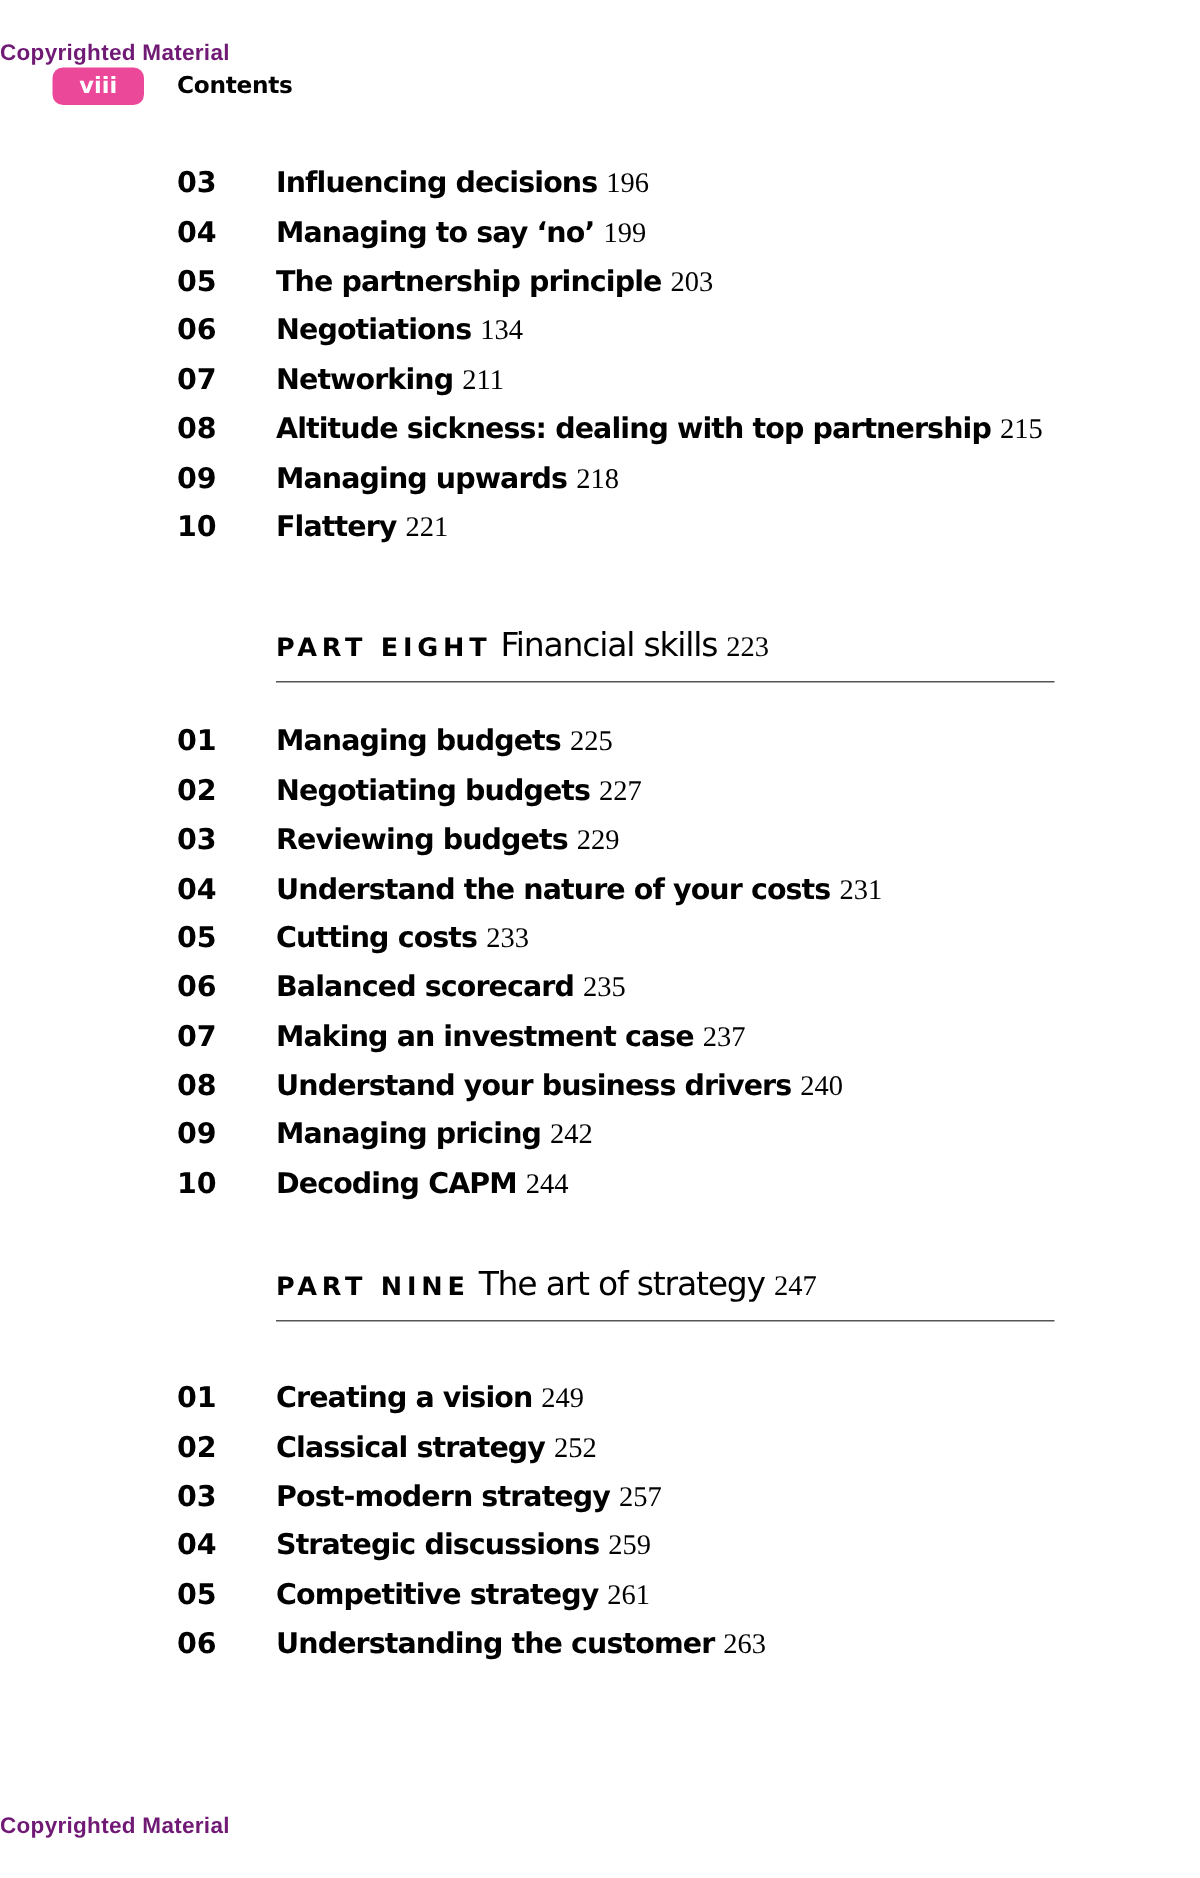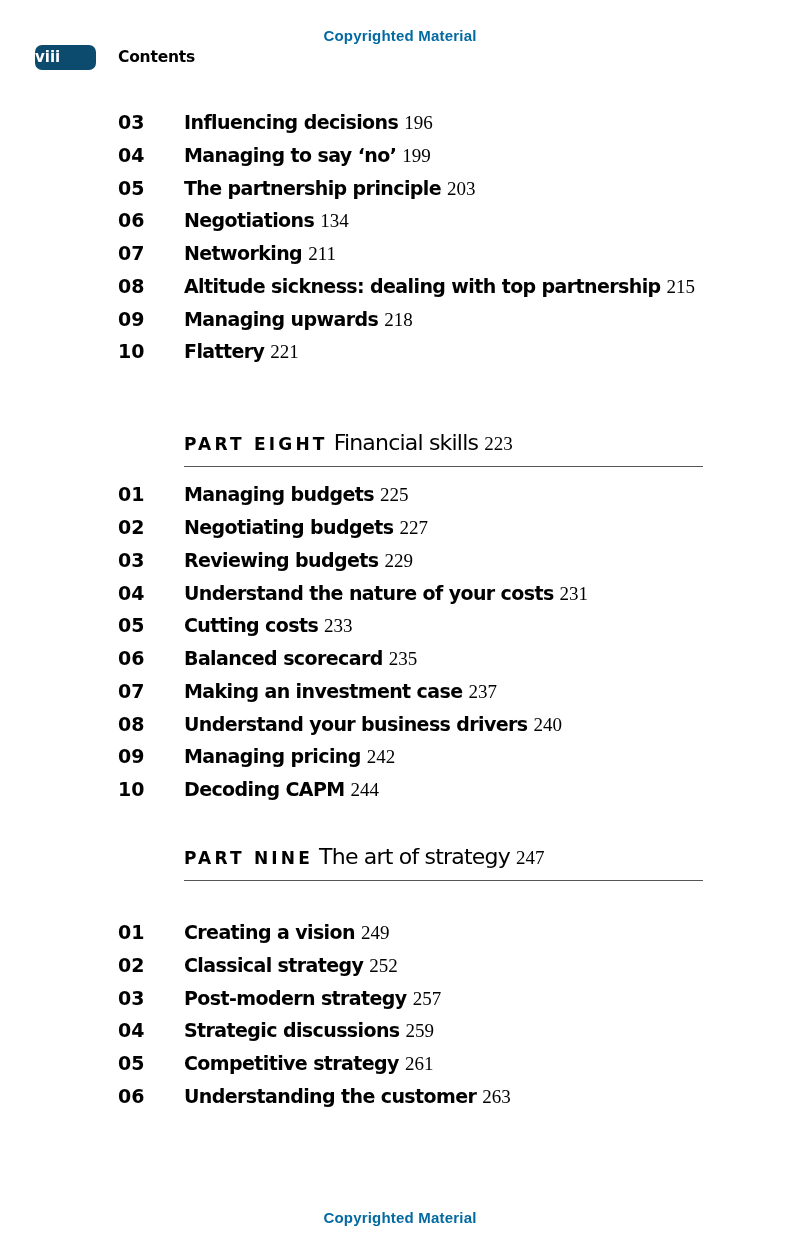--- a/index.html
+++ b/index.html
@@ -1,28 +1,28 @@
 <!DOCTYPE html>
 <html><head>
   <meta charset="utf-8">
   <style>
     html, body { margin: 0; padding: 0; background: #ffffff; }
     body { width: 800px; height: 1252px; position: relative; overflow: hidden; color: #000; }
     .watermark {
-      position: absolute; left: 0; width: 800px; text-align: center;
+      position: absolute; left: 0; width: 800px; text-align: left;
       font-family: "Liberation Sans", sans-serif; font-weight: bold;
-      font-size: 15px; color: #0369a1; letter-spacing: 0.2px;
+      font-size: 15px; color: #701a75; letter-spacing: 0.2px;
     }
     .wm-top { top: 27px; }
     .wm-bottom { top: 1209px; }
     .page-badge {
       position: absolute; left: 35px; top: 45px; width: 61px; height: 25px;
-      background: #0c4a6e; border-radius: 7px; color: #fff;
+      background: #ec4899; border-radius: 7px; color: #fff;
       font-family: "DejaVu Sans", sans-serif; font-weight: bold; font-size: 15px;
-      line-height: 24px; 
+      line-height: 24px; text-align: center;
     }
     .running-head {
       position: absolute; left: 118px; top: 46px;
       font-family: "DejaVu Sans", sans-serif; font-weight: bold; font-size: 15.5px;
       line-height: 22px; letter-spacing: -0.2px;
     }
     .toc-row {
       position: absolute; left: 0; height: 30px; white-space: nowrap;
     }
     .toc-num {
@@ -95,21 +95,21 @@
     <span class="toc-num">09</span>
     <span class="toc-entry"><span class="toc-title">Managing upwards</span><span class="toc-page">218</span></span>
   </div>
   <div class="toc-row" style="top:338px">
     <span class="toc-num">10</span>
     <span class="toc-entry"><span class="toc-title">Flattery</span><span class="toc-page">221</span></span>
   </div>
 </div>
 
 <div>
-  <div class="part-head" style="top:430px">
+  <div class="part-head" style="top:418px">
     <span class="part-label">PART EIGHT</span><span class="part-title">Financial skills</span><span class="part-page">223</span>
   </div>
   <div class="toc-row" style="top:481px">
     <span class="toc-num">01</span>
     <span class="toc-entry"><span class="toc-title">Managing budgets</span><span class="toc-page">225</span></span>
   </div>
   <div class="toc-row" style="top:514px">
     <span class="toc-num">02</span>
     <span class="toc-entry"><span class="toc-title">Negotiating budgets</span><span class="toc-page">227</span></span>
   </div>

